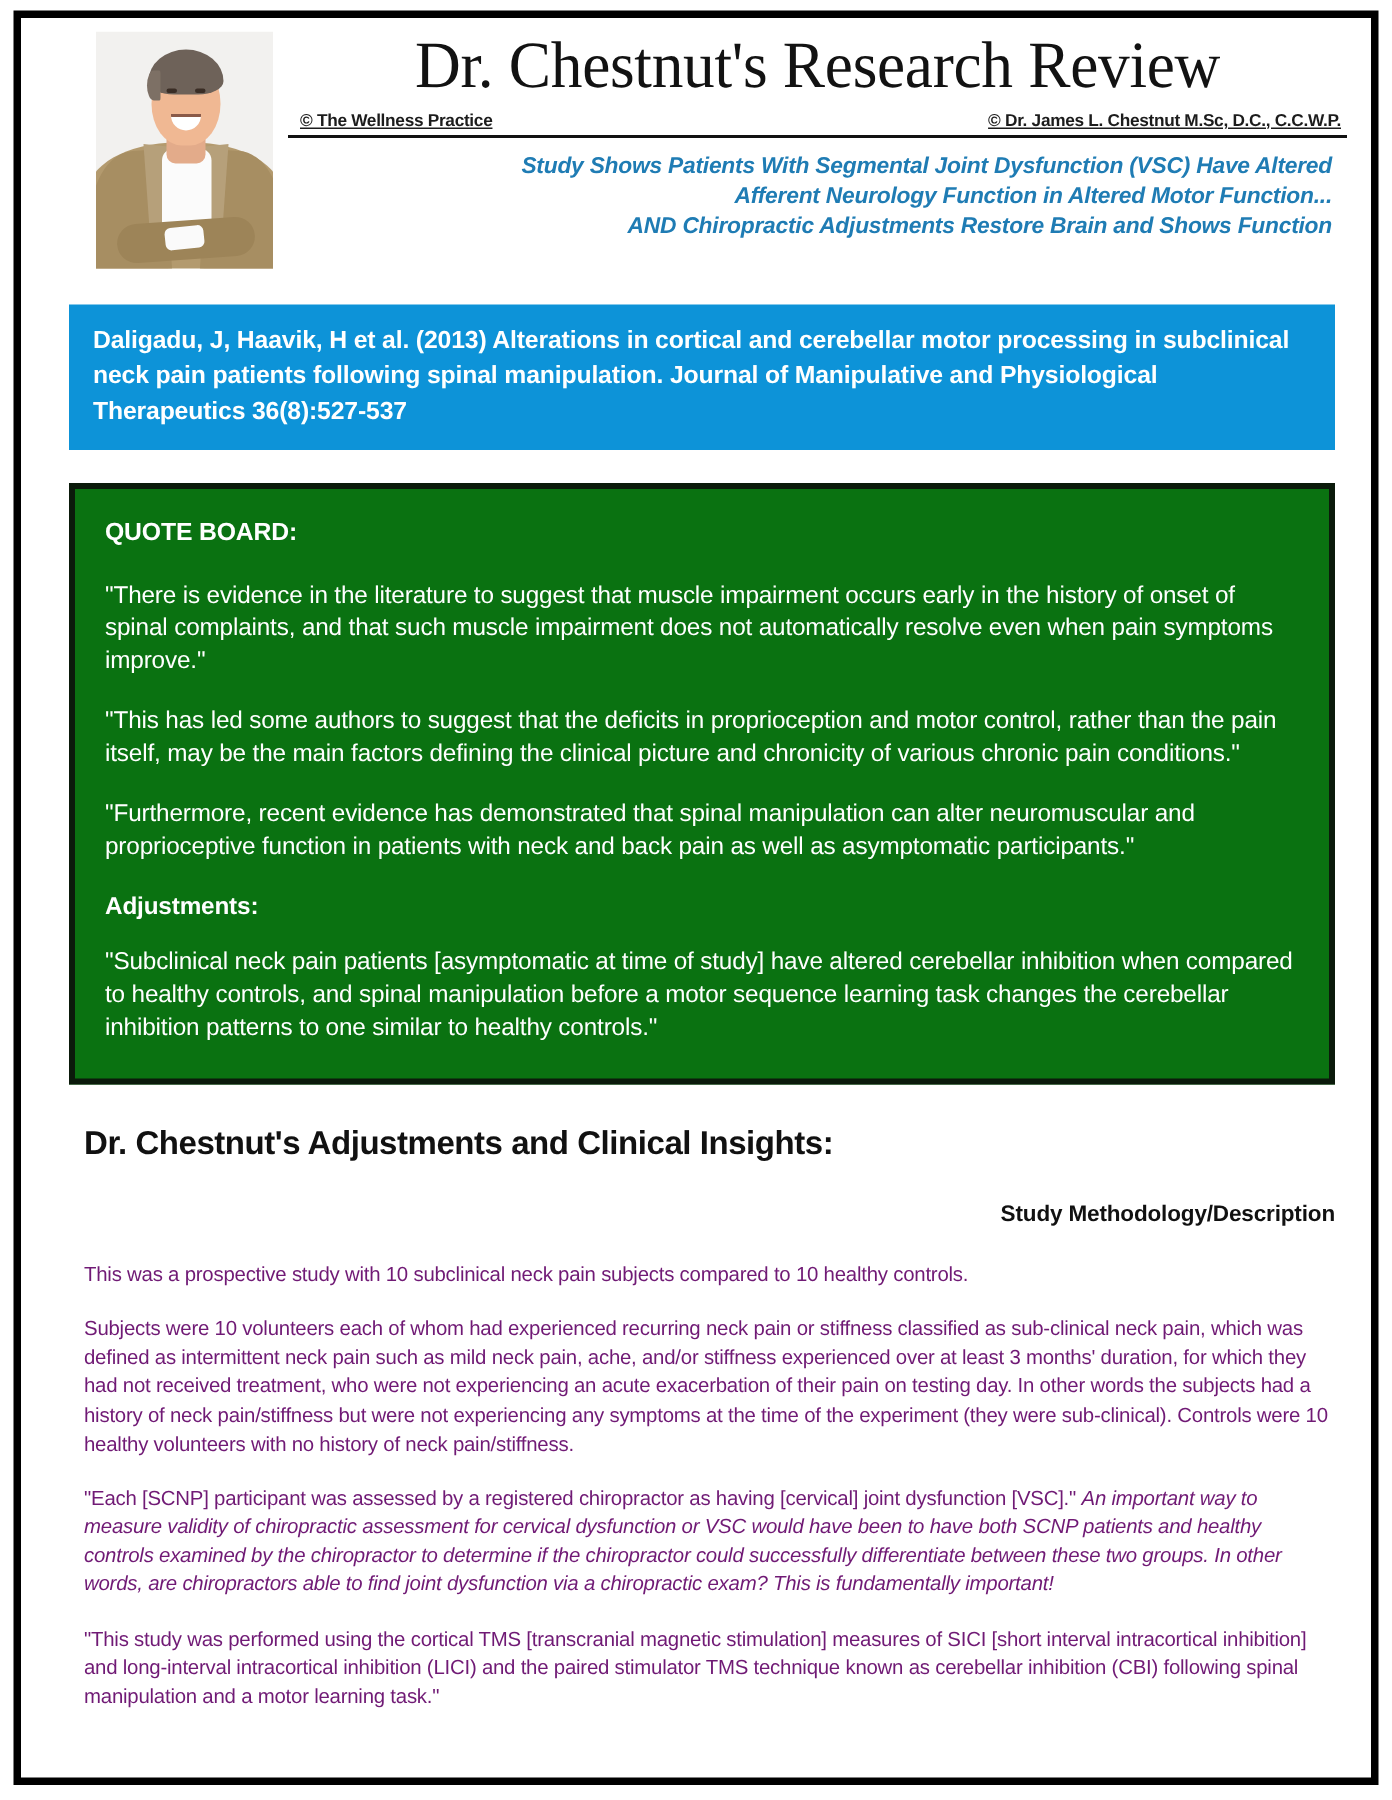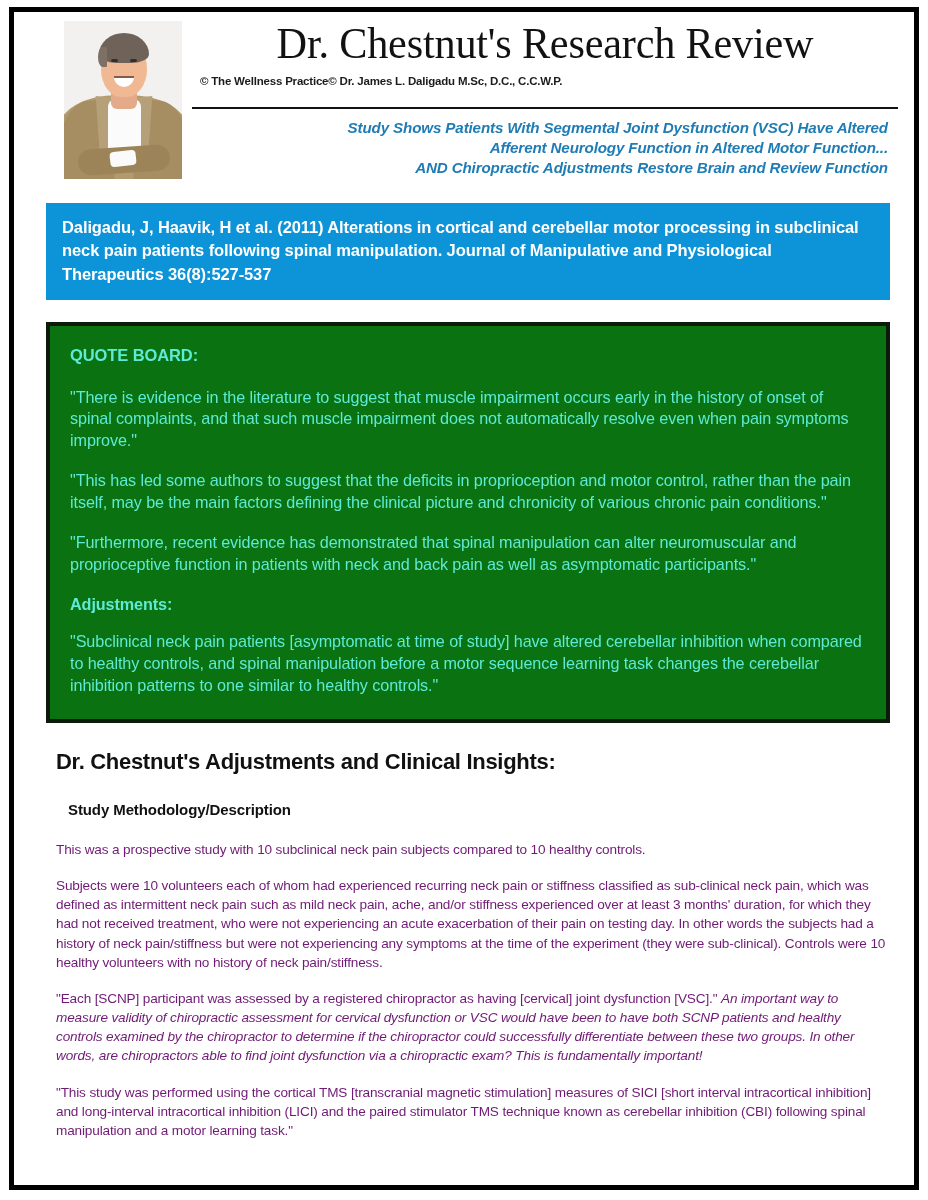--- a/index.html
+++ b/index.html
@@ -107,27 +107,29 @@
     text-align: center;
     color: #121212;
     letter-spacing: -0.2px;
     transform: scaleX(0.96);
     margin: 0 0 2px 0;
     white-space: nowrap;
   }
 
   .credit-row {
     display: flex;
+    justify-content: space-between;
     align-items: baseline;
     font-size: 11.5px;
     color: #1c1c1c;
-    padding: 6px 4px 20px 8px;
+    padding: 6px 4px 3px 8px;
     border-bottom: 2.2px solid #111111;
     font-weight: 600;
     letter-spacing: -0.2px;
+    text-decoration: underline;
   }
   .credit-row span { white-space: nowrap; }
 
   .subhead {
     text-align: right;
     color: #1f7cb4;
     font-size: 15.2px;
     font-weight: bold;
     font-style: italic;
     line-height: 1.33;
@@ -145,21 +147,21 @@
     line-height: 1.42;
     padding: 13px 16px 14px 16px;
     margin: 24px 8px 0 16px;
     letter-spacing: -0.1px;
   }
 
   
   .quote-board {
     background: #0a7211;
     border: 4px solid #0b1a0b;
-    color: #5eead4;
+    color: #ffffff;
     margin: 22px 8px 16px 16px;
     padding: 18px 18px 22px 20px;
     font-size: 16.2px;
     line-height: 1.35;
     letter-spacing: -0.1px;
   }
   .quote-board .qb-title {
     font-weight: bold;
     font-size: 16.5px;
     margin-bottom: 20px;
@@ -181,22 +183,23 @@
     font-size: 22px;
     font-weight: bold;
     color: #111111;
     letter-spacing: -0.3px;
     margin: 0 0 26px 0;
   }
   .section-head {
     font-size: 15px;
     font-weight: bold;
     color: #111111;
-    margin: 0 0 22px 12px;
+    margin: 0 0 22px 0;
     letter-spacing: -0.1px;
+    text-align: right;
   }
   .body-p {
     font-size: 13.6px;
     line-height: 1.41;
     color: #701a75;
     margin: 0 0 17px 0;
     letter-spacing: -0.15px;
   }
   .body-p.italic-tail i { }
 </style>
@@ -227,32 +230,32 @@
         <div class="smile"></div>
         <div class="armsB"></div>
         <div class="cuff"></div>
       </div>
 
       <div class="masthead-text">
         <div class="journal-title">Dr. Chestnut's Research Review</div>
 
         <div class="credit-row">
           <span>© The Wellness Practice</span>
-          <span>© Dr. James L. Daligadu M.Sc, D.C., C.C.W.P.</span>
+          <span>© Dr. James L. Chestnut M.Sc, D.C., C.C.W.P.</span>
         </div>
 
         <div class="subhead">
           <div>Study Shows Patients With Segmental Joint Dysfunction (VSC) Have Altered</div>
           <div>Afferent Neurology Function in Altered Motor Function...</div>
-          <div>AND Chiropractic Adjustments Restore Brain and Review Function</div>
+          <div>AND Chiropractic Adjustments Restore Brain and Shows Function</div>
         </div>
       </div>
     </div>
 
-    <div class="citation-box">Daligadu, J, Haavik, H et al. (2011) Alterations in cortical and cerebellar motor processing in subclinical neck pain patients following spinal manipulation. Journal of Manipulative and Physiological Therapeutics 36(8):527-537</div>
+    <div class="citation-box">Daligadu, J, Haavik, H et al. (2013) Alterations in cortical and cerebellar motor processing in subclinical neck pain patients following spinal manipulation. Journal of Manipulative and Physiological Therapeutics 36(8):527-537</div>
 
     <div class="quote-board">
       <div class="qb-title">QUOTE BOARD:</div>
       <p>"There is evidence in the literature to suggest that muscle impairment occurs early in the history of onset of spinal complaints, and that such muscle impairment does not automatically resolve even when pain symptoms improve."</p>
       <p>"This has led some authors to suggest that the deficits in proprioception and motor control, rather than the pain itself, may be the main factors defining the clinical picture and chronicity of various chronic pain conditions."</p>
       <p>"Furthermore, recent evidence has demonstrated that spinal manipulation can alter neuromuscular and proprioceptive function in patients with neck and back pain as well as asymptomatic participants."</p>
       <div class="qb-sub">Adjustments:</div>
       <p>"Subclinical neck pain patients [asymptomatic at time of study] have altered cerebellar inhibition when compared to healthy controls, and spinal manipulation before a motor sequence learning task changes the cerebellar inhibition patterns to one similar to healthy controls."</p>
     </div>
 

